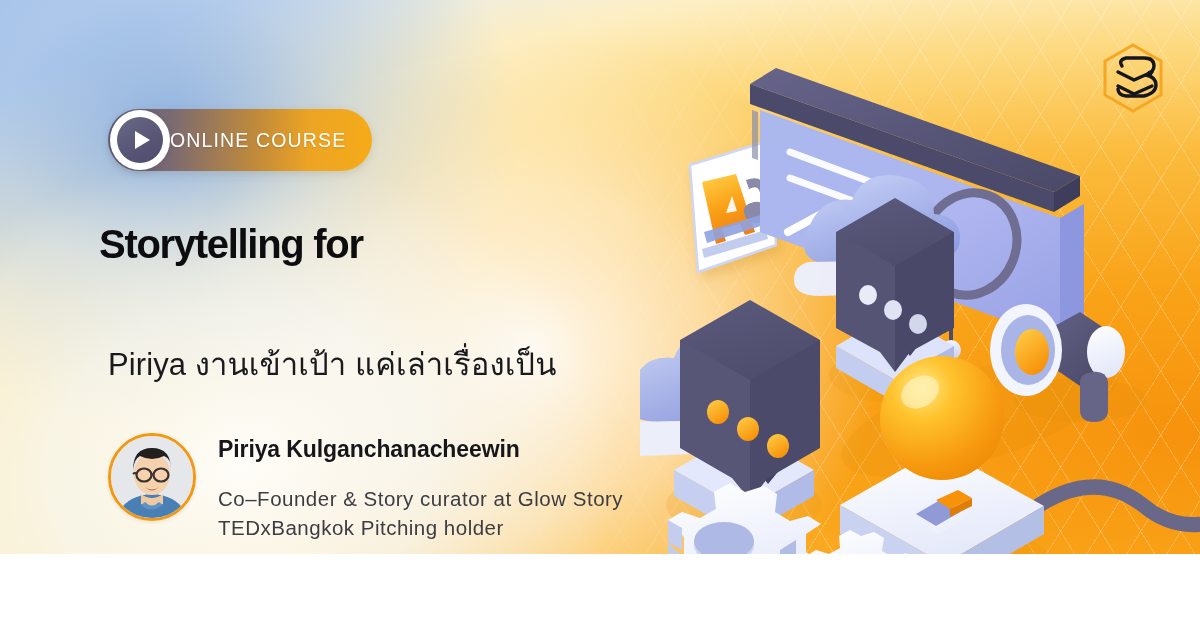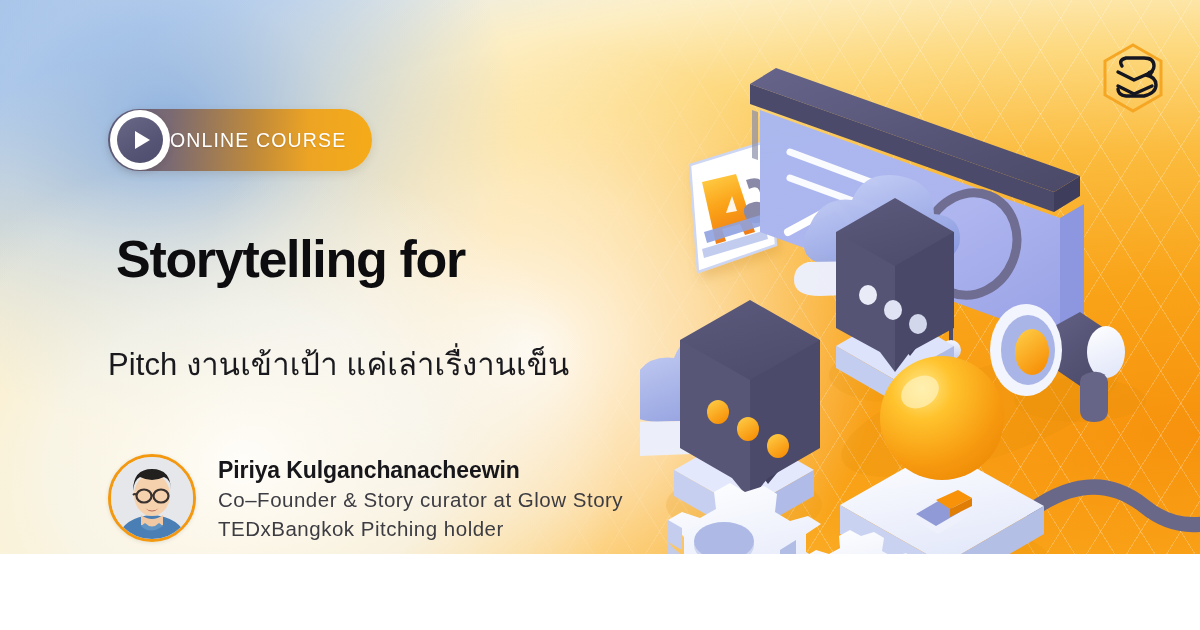--- a/index.html
+++ b/index.html
@@ -45,34 +45,34 @@
   .play-wrap{position:absolute;left:110px;top:110px;width:60px;height:60px;border-radius:50%;
     background:#fff;display:flex;align-items:center;justify-content:center;
     box-shadow:0 2px 6px rgba(60,50,70,.16);}
   .play-circle{width:46px;height:46px;border-radius:50%;
     background:linear-gradient(150deg,#6a6887 0%,#575575 60%,#4e4c6c 100%);
     display:flex;align-items:center;justify-content:center;}
   .play-tri{width:0;height:0;margin-left:4px;
     border-left:15px solid #fff;border-top:9.5px solid transparent;border-bottom:9.5px solid transparent;}
 
   
-  .headline{position:absolute;left:116px;top:196px;width:620px;
-    font-size:52px;line-height:1.09;font-weight:800;letter-spacing:-1.3px;color:#0d0d0f;}
+  .headline{position:absolute;left:99px;top:196px;width:620px;
+    font-size:40px;line-height:1.09;font-weight:800;letter-spacing:-1.3px;color:#0d0d0f;}
   .headline .l2{display:block;}
 
   .subtitle{position:absolute;left:108px;top:346px;width:640px;
     font-size:31px;line-height:1.2;color:#1a1a1e;font-weight:400;letter-spacing:.1px;}
 
   
-  .presenter{position:absolute;left:108px;top:454px;display:flex;align-items:flex-start;gap:22px;}
+  .presenter{position:absolute;left:108px;top:433px;display:flex;align-items:flex-start;gap:22px;}
   .avatar{position:relative;width:82px;height:82px;border-radius:50%;flex:0 0 82px;
     border:3px solid #f4990f;overflow:hidden;background:#e3e5e8;box-shadow:0 1px 4px rgba(0,0,0,.10);}
   .presenter-text{padding-top:2px;}
   .p-name{font-size:23px;font-weight:700;color:#17171b;letter-spacing:-.1px;line-height:1.25;}
-  .p-role{font-size:20.5px;color:#3c3c42;line-height:1.42;font-weight:400;letter-spacing:.5px;margin-top:0;}
+  .p-role{font-size:20.5px;color:#3c3c42;line-height:1.42;font-weight:400;letter-spacing:.5px;margin-top:20px;}
   .p-role2{font-size:20.5px;color:#3c3c42;line-height:1.42;font-weight:400;letter-spacing:.5px;}
 
   .illus{position:absolute;right:0;top:0;width:560px;height:630px;pointer-events:none;}
 </style>
 </head>
 <body>
 
 <div class="banner">
 
   <div class="bg-base"></div>
@@ -268,21 +268,21 @@
   <div class="play-wrap">
     <div class="play-circle">
       <div class="play-tri"></div>
     </div>
   </div>
 
   <h1 class="headline">
     <span class="l1">Storytelling for</span>
   </h1>
 
-  <div class="subtitle">Pitch งานเข้าเป้า แค่เล่าเรื่งานเข็น</div>
+  <div class="subtitle">Piriya งานเข้าเป้า แค่เล่าเรื่องเป็น</div>
 
   <div class="presenter">
     <div class="avatar">
       <svg viewBox="0 0 82 82" width="82" height="82">
         <rect width="82" height="82" fill="#e6e7ea"></rect>
         <path d="M6 82 q6 -22 35 -24 q29 2 35 24 Z" fill="#4a7fb5"></path>
         <path d="M30 58 q11 8 22 0 l0 10 q-11 7 -22 0 Z" fill="#f0c9a4"></path>
         <ellipse cx="41" cy="38" rx="18" ry="21" fill="#f5d2ad"></ellipse>
         <path d="M22 34 q0 -22 19 -22 q19 0 19 22 q0 -12 -7 -14 q-12 6 -24 0 q-6 3 -7 14 Z" fill="#22201f"></path>
         <ellipse cx="33" cy="39" rx="7.5" ry="6.5" fill="none" stroke="#3a3230" stroke-width="2.2"></ellipse>

